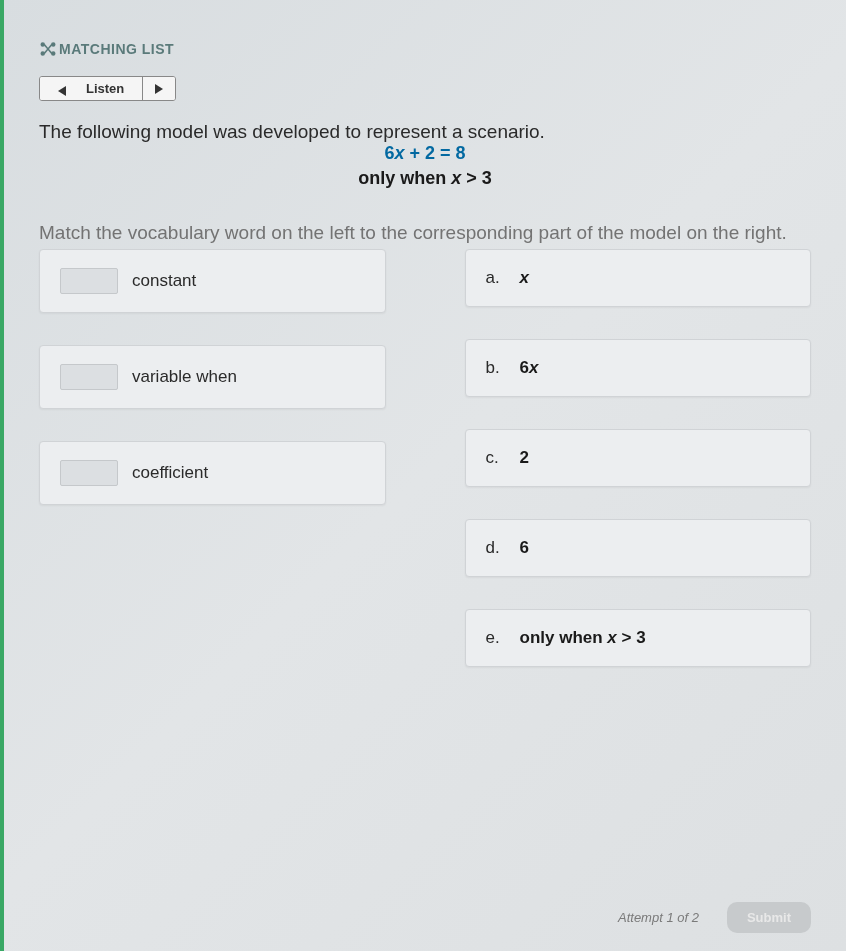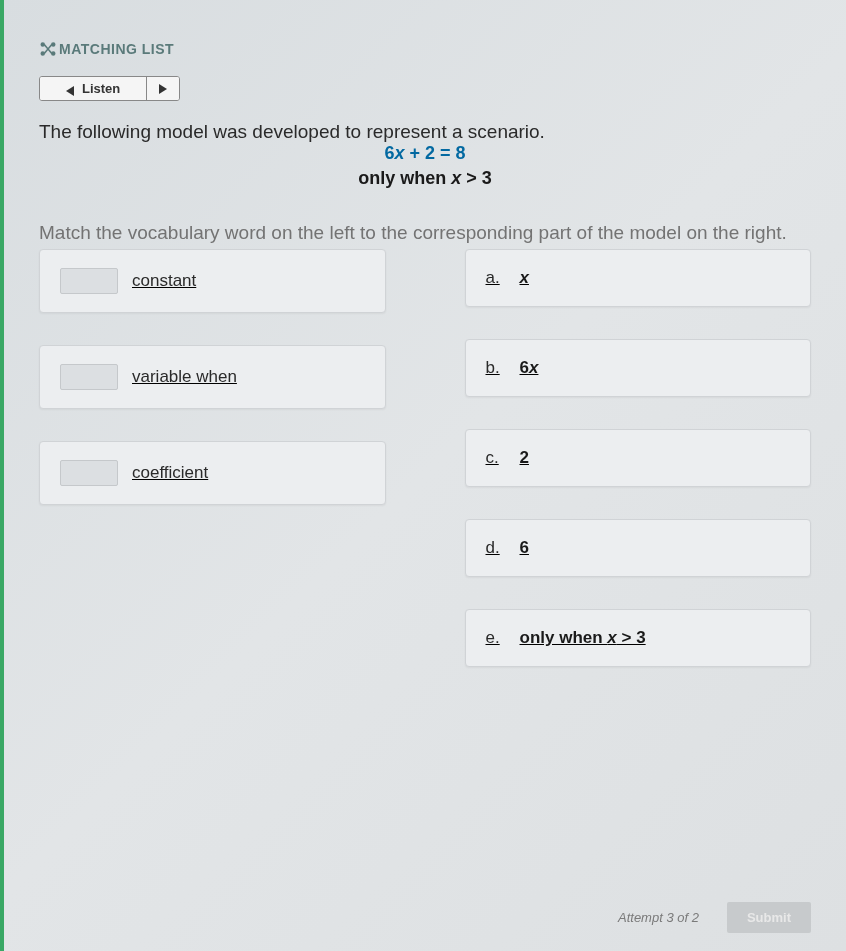--- a/index.html
+++ b/index.html
@@ -45,22 +45,22 @@
     .listen-controls {
       display: inline-flex;
       border: 1px solid #888;
       border-radius: 3px;
       background: #f5f5f5;
       overflow: hidden;
     }
     .listen-button {
       display: flex;
       align-items: flex-end;
-      gap: 8px;
-      padding: 4px 26px;
+      gap: 20px;
+      padding: 4px 18px;
       border: none;
       background: #f5f5f5;
       font-size: 13px;
       font-weight: 600;
       color: #333;
       cursor: pointer;
       border-right: 1px solid #888;
     }
     .listen-button .tri-left {
       display: inline-block;
@@ -111,21 +111,20 @@
       font-style: italic;
     }
     .instruction-text {
       font-size: 19px;
       color: #737373;
       line-height: 1.7;
     }
     .matching-grid {
       display: flex;
       gap: 79px;
-      text-decoration: underline;
     }
     .left-col, .right-col {
       flex: 1;
       display: flex;
       flex-direction: column;
       gap: 32px;
     }
     .match-item {
       background: #eceef0;
       border: 1px solid #d0d3d6;
@@ -168,21 +167,21 @@
     }
     .attempt-text {
       font-size: 13px;
       color: #7a7a7a;
       font-style: italic;
     }
     .submit-button {
       background: #c7cacc;
       color: #e8e8e8;
       border: none;
-      border-radius: 2px;
+      border-radius: 10px;
       padding: 8px 20px;
       font-size: 13px;
       font-weight: 600;
       cursor: pointer;
     }
   </style>
 </head>
 <body>
 
 <div class="header-section">
@@ -258,15 +257,15 @@
       <span class="answer-text"><span>6</span><span class="italic"></span><span></span></span>
     </div>
     <div class="match-item">
       <span class="answer-letter">e.</span>
       <span class="answer-text"><span>only when </span><span class="italic">x</span><span> &gt; 3</span></span>
     </div>
   </div>
 </div>
 
 <div class="footer">
-  <span class="attempt-text">Attempt 3 of 2</span>
+  <span class="attempt-text">Attempt 1 of 2</span>
   <button class="submit-button">Submit</button>
 </div>
 
 </body></html>

